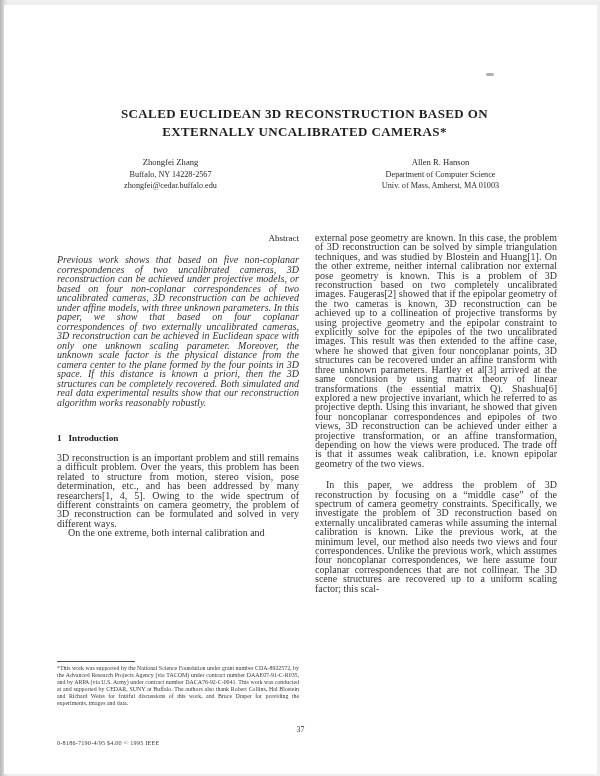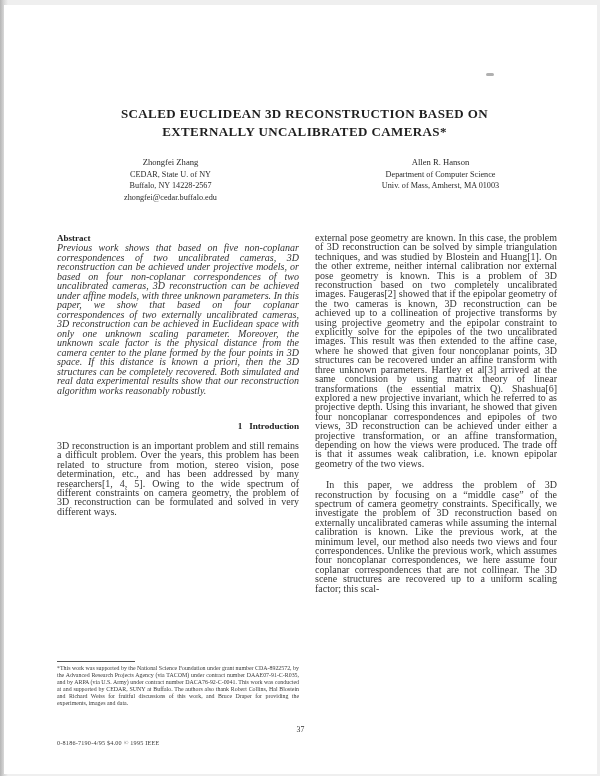--- a/index.html
+++ b/index.html
@@ -63,41 +63,40 @@
   }
   .col { flex: 1; position: relative; }
   .col.left { height: 474px; }
   .body-text {
     font-size: 10px;
     line-height: 9.4px;
     text-align: justify;
     color: #333;
   }
   .abstract-heading {
-    text-align: left;
-    font-weight: 700;
+    text-align: right;
+    font-weight: 400;
     font-size: 9px;
-    margin-bottom: 0;
+    margin-bottom: 12px;
     color: #222;
   }
   .abstract-text {
     font-style: italic;
     font-size: 10px;
     line-height: 9.5px;
     text-align: justify;
     color: #333;
   }
   .section-heading {
     font-weight: 700;
     font-size: 9.2px;
     margin-top: 26px;
     margin-bottom: 10px;
     color: #222;
     white-space: pre;
-    text-align: right;
   }
   .indent { text-indent: 11px; }
   .footnote {
     position: absolute;
     bottom: 0; left: 0; right: 0;
   }
   .fn-rule {
     width: 78px;
     border-top: 0.8px solid #555;
     margin-bottom: 3px;
@@ -130,39 +129,39 @@
 <div class="scan-bg">
   <div class="page">
 
     <div class="artifact"></div>
 
     <h1 class="title"><span>SCALED EUCLIDEAN 3D RECONSTRUCTION BASED ON</span><br><span>EXTERNALLY UNCALIBRATED CAMERAS*</span></h1>
 
     <div class="authors">
       <div class="author">
         <div class="name">Zhongfei Zhang</div>
-        <div>CEDAR, State U. of NY</div>
         <div>Buffalo, NY 14228-2567</div>
         <div>zhongfei@cedar.buffalo.edu</div>
       </div>
       <div class="author">
         <div class="name">Allen R. Hanson</div>
         <div>Department of Computer Science</div>
         <div>Univ. of Mass, Amherst, MA 01003</div>
       </div>
     </div>
 
     <div class="columns">
 
       <div class="col left">
         <div class="abstract-heading">Abstract</div>
         <p class="abstract-text">Previous work shows that based on five non-coplanar correspondences of two uncalibrated cameras, 3D reconstruction can be achieved under projective models, or based on four non-coplanar correspondences of two uncalibrated cameras, 3D reconstruction can be achieved under affine models, with three unknown parameters. In this paper, we show that based on four coplanar correspondences of two externally uncalibrated cameras, 3D reconstruction can be achieved in Euclidean space with only one unknown scaling parameter. Moreover, the unknown scale factor is the physical distance from the camera center to the plane formed by the four points in 3D space. If this distance is known a priori, then the 3D structures can be completely recovered. Both simulated and real data experimental results show that our reconstruction algorithm works reasonably robustly.</p>
 
         <div class="section-heading">1   Introduction</div>
         <p class="body-text">3D reconstruction is an important problem and still remains a difficult problem. Over the years, this problem has been related to structure from motion, stereo vision, pose determination, etc., and has been addressed by many researchers[1, 4, 5]. Owing to the wide spectrum of different constraints on camera geometry, the problem of 3D reconstruction can be formulated and solved in very different ways.</p>
+        <p class="body-text indent">On the one extreme, both internal calibration and</p>
 
         <div class="footnote">
           <div class="fn-rule"></div>
           <p>*This work was supported by the National Science Foundation under grant number CDA-8922572, by the Advanced Research Projects Agency (via TACOM) under contract number DAAE07-91-C-R035, and by ARPA (via U.S. Army) under contract number DACA76-92-C-0041. This work was conducted at and supported by CEDAR, SUNY at Buffalo. The authors also thank Robert Collins, Hal Blostein and Richard Weiss for fruitful discussions of this work, and Bruce Draper for providing the experiments, images and data.</p>
         </div>
       </div>
 
       <div class="col right right-col">
         <p class="body-text">external pose geometry are known. In this case, the problem of 3D reconstruction can be solved by simple triangulation techniques, and was studied by Blostein and Huang[1]. On the other extreme, neither internal calibration nor external pose geometry is known. This is a problem of 3D reconstruction based on two completely uncalibrated images. Faugeras[2] showed that if the epipolar geometry of the two cameras is known, 3D reconstruction can be achieved up to a collineation of projective transforms by using projective geometry and the epipolar constraint to explicitly solve for the epipoles of the two uncalibrated images. This result was then extended to the affine case, where he showed that given four noncoplanar points, 3D structures can be recovered under an affine transform with three unknown parameters. Hartley et al[3] arrived at the same conclusion by using matrix theory of linear transformations (the essential matrix Q). Shashua[6] explored a new projective invariant, which he referred to as projective depth. Using this invariant, he showed that given four noncoplanar correspondences and epipoles of two views, 3D reconstruction can be achieved under either a projective transformation, or an affine transformation, depending on how the views were produced. The trade off is that it assumes weak calibration, i.e. known epipolar geometry of the two views.</p>
         <p class="body-text indent">In this paper, we address the problem of 3D reconstruction by focusing on a “middle case” of the spectrum of camera geometry constraints. Specifically, we investigate the problem of 3D reconstruction based on externally uncalibrated cameras while assuming the internal calibration is known. Like the previous work, at the minimum level, our method also needs two views and four correspondences. Unlike the previous work, which assumes four noncoplanar correspondences, we here assume four coplanar correspondences that are not collinear. The 3D scene structures are recovered up to a uniform scaling factor; this scal-</p>

